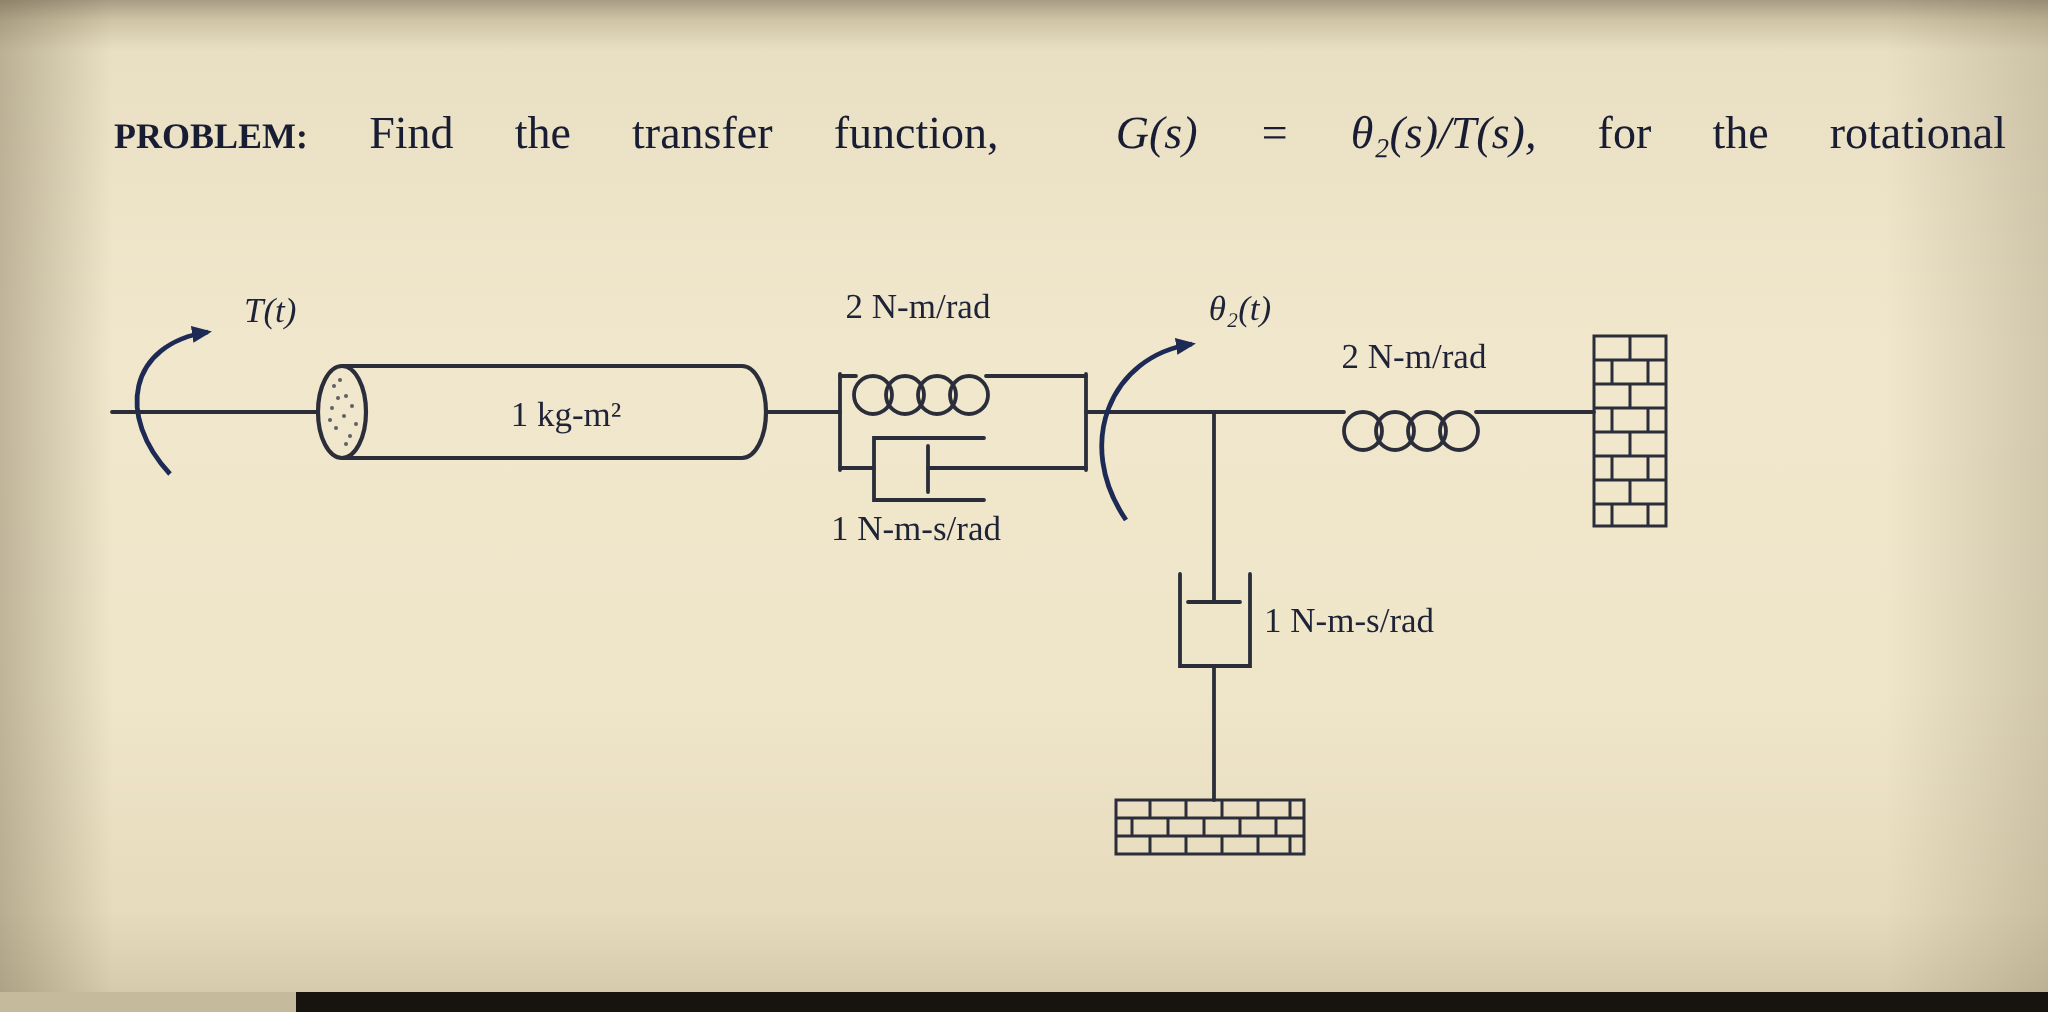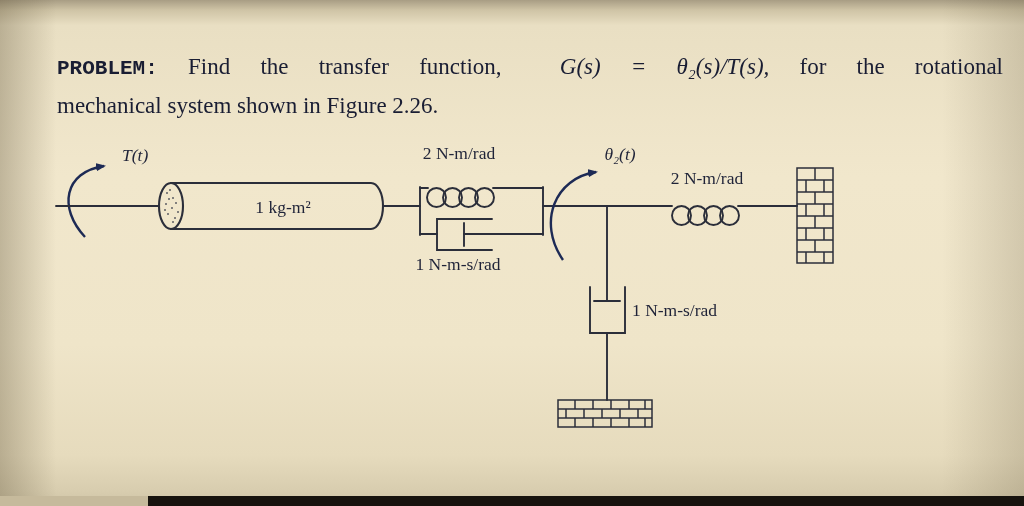--- a/index.html
+++ b/index.html
@@ -30,22 +30,22 @@
     position:absolute; left:0; bottom:0; width:148px; height:10px;
     background:#c6ba9c;
   }
   .problem {
     position:absolute; left:57px; top:50px; width:946px;
     color:#191d33; font-size:23px; line-height:1.5;
   }
   .line1 { text-align:justify; text-align-last:justify; }
   .line2 { margin-top:4px; }
   .problem-label {
-    font-family:Liberation Mono, monospace;
-    font-weight:bold; font-size:21px;
+    font-family:Liberation Serif, serif;
+    font-weight:bold; font-size:18px;
   }
   .math { font-style:italic; white-space:nowrap;margin-left:28px; }
   svg.diagram { position:absolute; inset:0; width:1024px; height:506px; }
   svg text {
     font-family:"Liberation Serif","DejaVu Serif",serif;
     font-size:17.5px; fill:#1f2338;
   }
   svg text.it { font-style:italic; }
   .ln { stroke:#2b2e3a; stroke-width:1.9; fill:none; stroke-linecap:round; }
   .thick { stroke-width:2.1; }
@@ -53,21 +53,20 @@
   .arrow { stroke:#1d2a55; stroke-width:2.4; fill:none; }
   .dot { fill:#3a3d4a; opacity:.8; }
 </style>
 </head>
 <body>
 
 <div class="page">
 
   <div class="problem">
     <div class="line1"><span class="problem-label">PROBLEM:</span> <span>Find the transfer function,</span> <span class="math">G(s) = θ₂(s)/T(s),</span> <span>for the rotational</span></div>
-    <div class="line2">mechanical system shown in Figure 2.26.</div>
   </div>
 
   <svg class="diagram" viewBox="0 0 1024 506">
     <defs>
       <marker id="ah" orient="auto" markerUnits="userSpaceOnUse" markerWidth="12" markerHeight="10" refX="8" refY="4.2">
         <path d="M0,0 L10,4.2 L0,8.4 Z" fill="#1d2a55"></path>
       </marker>
     </defs>
 
     <g>

